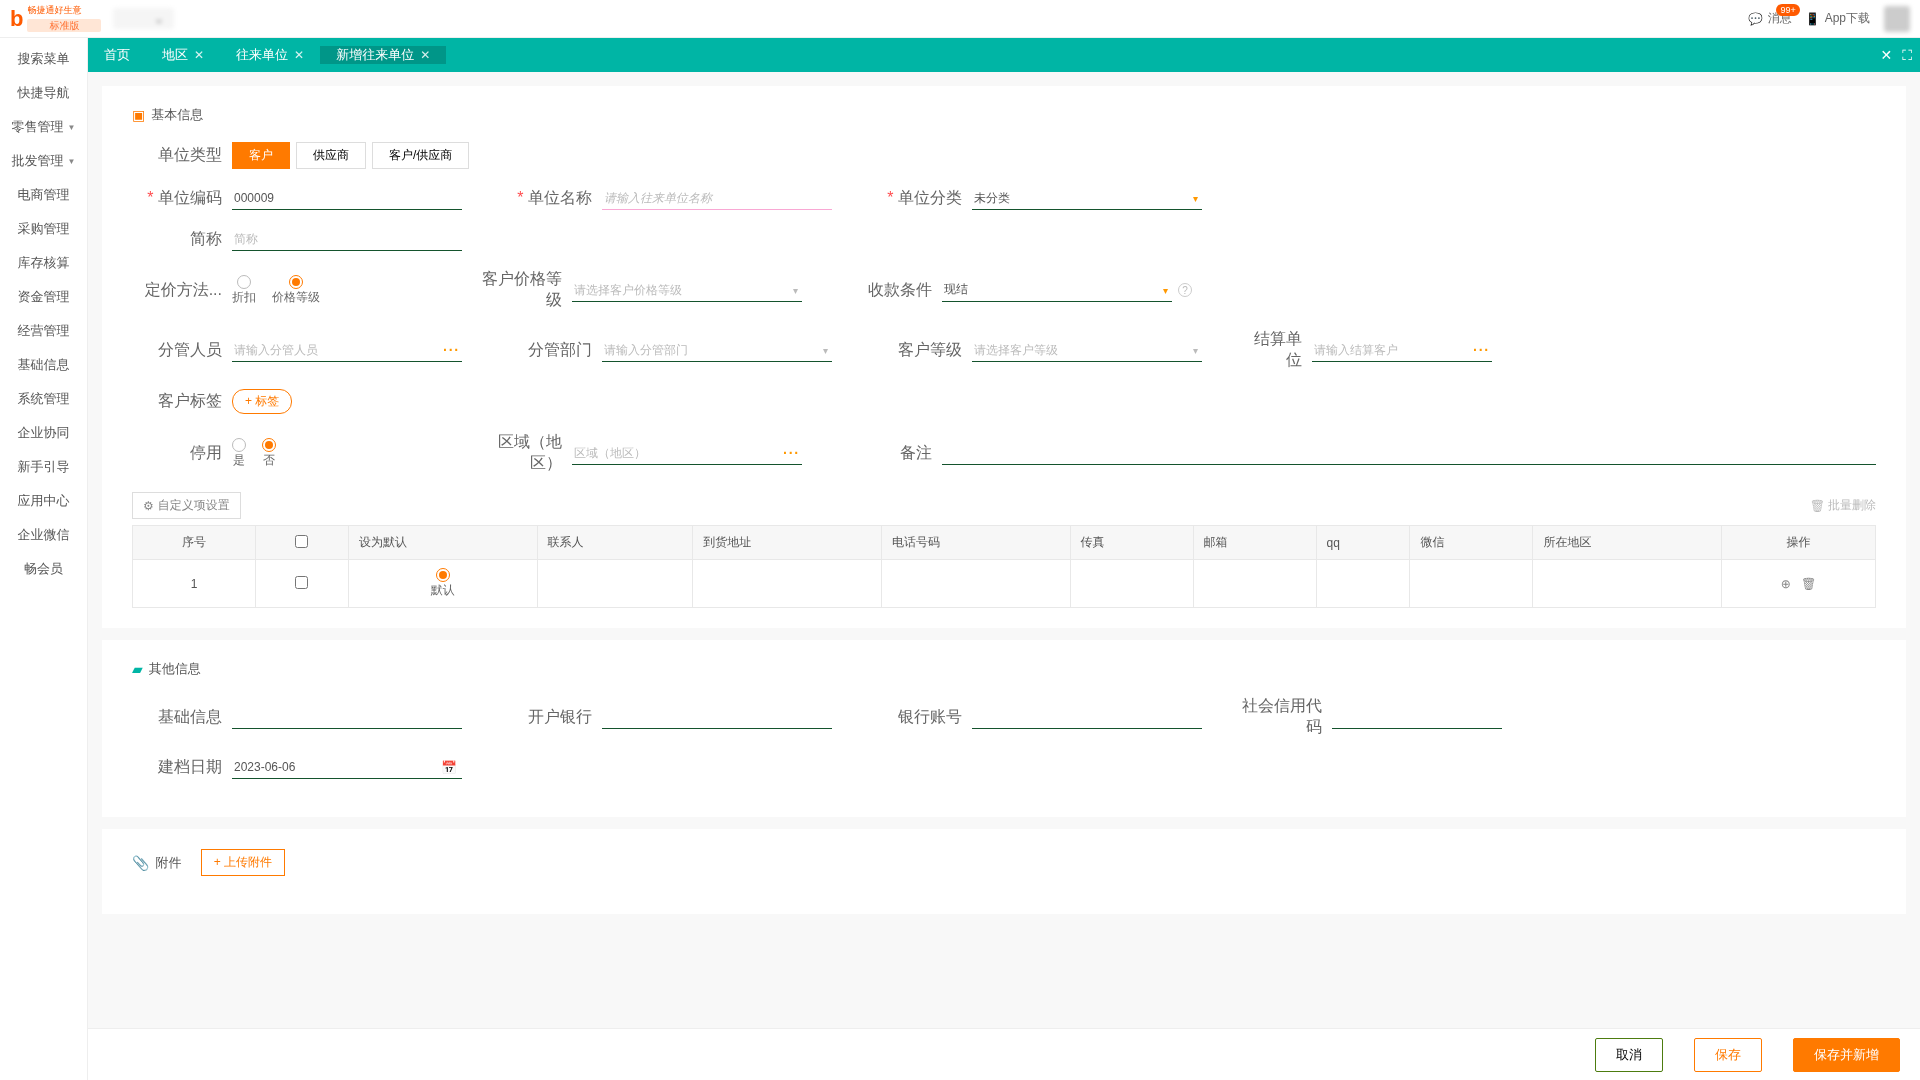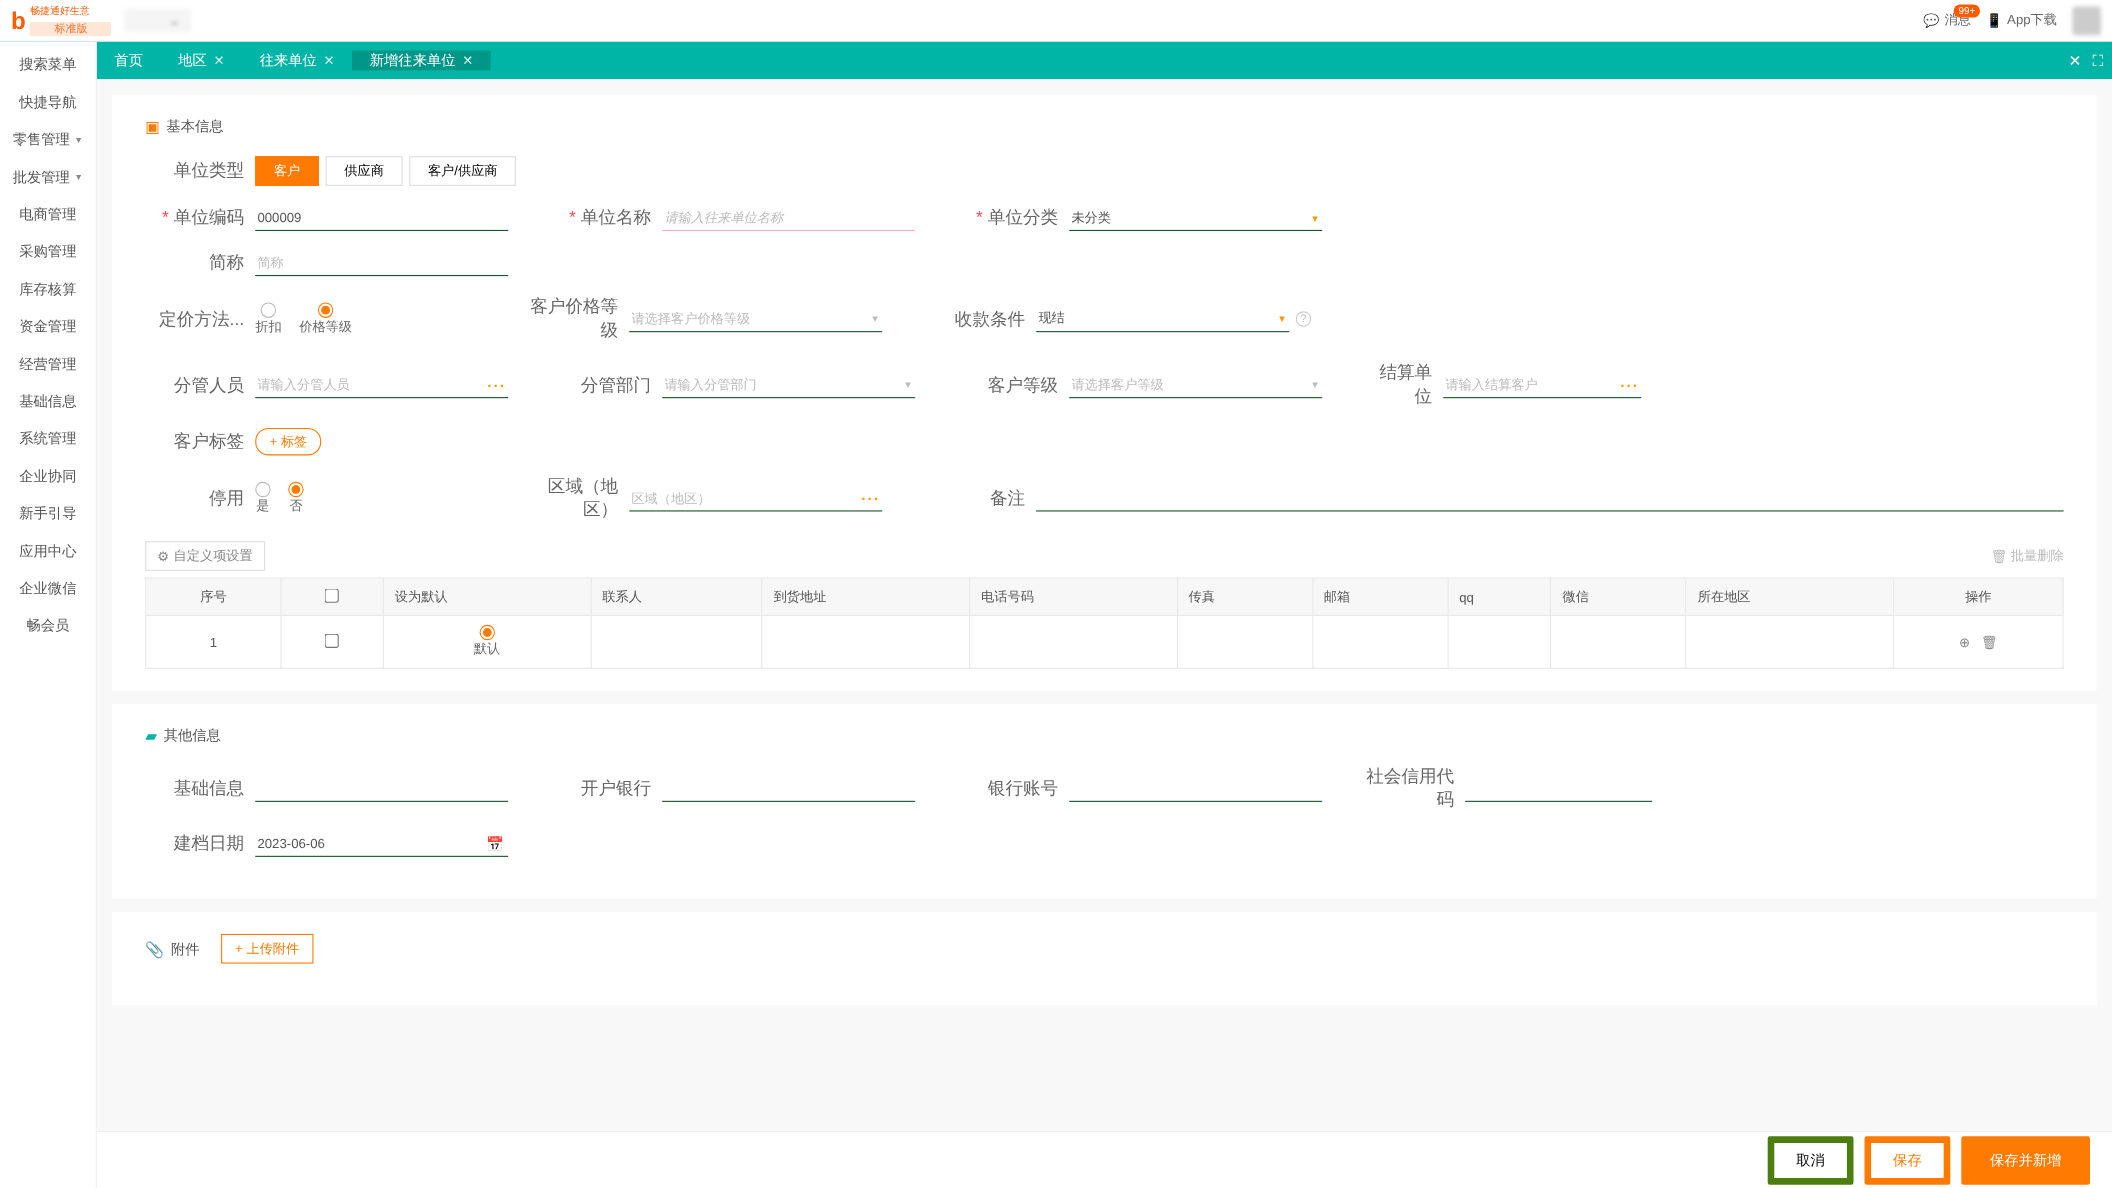--- a/index.html
+++ b/index.html
@@ -76,21 +76,21 @@
     .contact-table { width: 100%; border-collapse: collapse; font-size: 12px; }
     .contact-table th, .contact-table td { border: 1px solid #e8e8e8; padding: 8px 10px; text-align: left; color: #555; }
     .contact-table th { background: #f7f7f7; font-weight: normal; }
     .contact-table td.center, .contact-table th.center { text-align: center; }
     .op-icons { color: #888; cursor: pointer; }
     
     .upload-btn { border: 1px solid #ff7a00; color: #ff7a00; background: #fff; padding: 4px 12px; font-size: 12px; cursor: pointer; }
     
     
     .footer { position: absolute; bottom: 0; left: 88px; right: 0; height: 52px; background: #fff; border-top: 1px solid #eee; display: flex; justify-content: flex-end; align-items: center; padding: 0 20px; gap: 10px; }
-    .btn { padding: 7px 20px; font-size: 13px; border: 6px solid #4d7c0f; background: #fff; cursor: pointer; border-radius: 2px; }
+    .btn { padding: 7px 20px; font-size: 13px; border: 1px solid #4d7c0f; background: #fff; cursor: pointer; border-radius: 2px; margin-left: 21px; }
     .btn.orange-o { border-color: #ff7a00; color: #ff7a00; }
     .btn.orange { background: #ff7a00; color: #fff; border-color: #ff7a00; }
     
     .cal-icon { color: #ff7a00; font-size: 13px; position: absolute; right: 4px; }
   </style>
 </head>
 <body>
 
 <div class="top-header">
   <div class="top-left">

